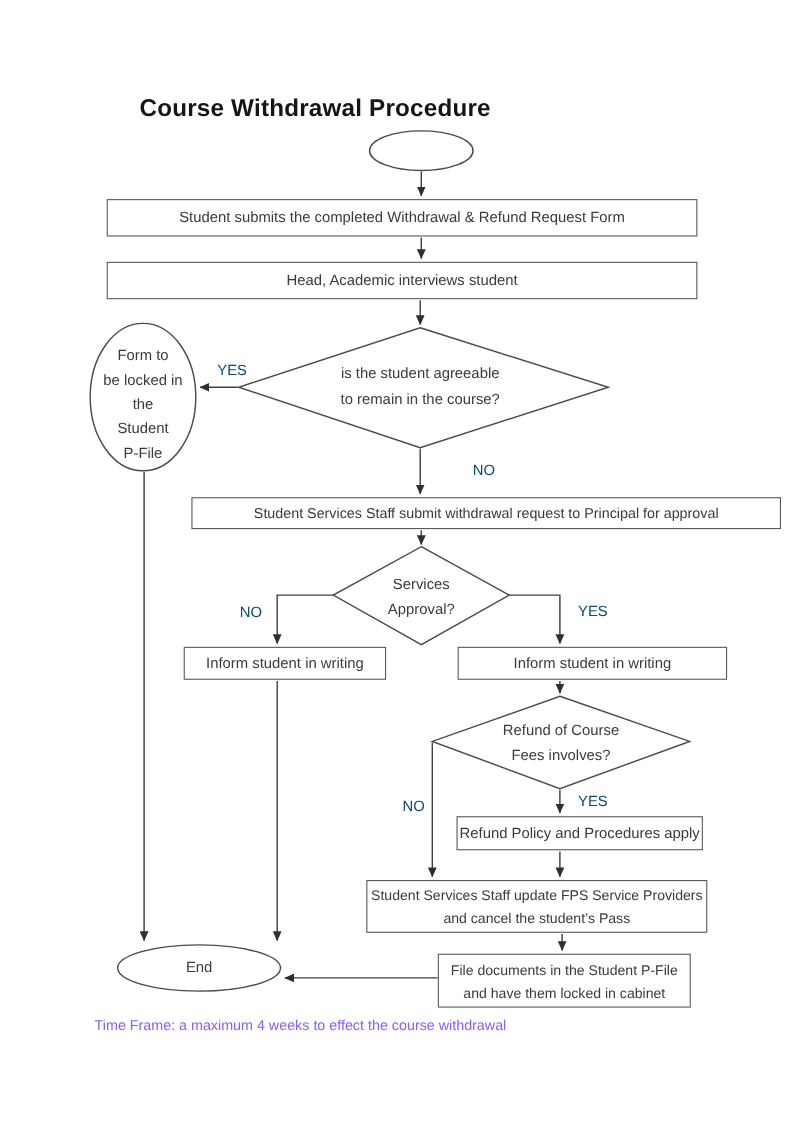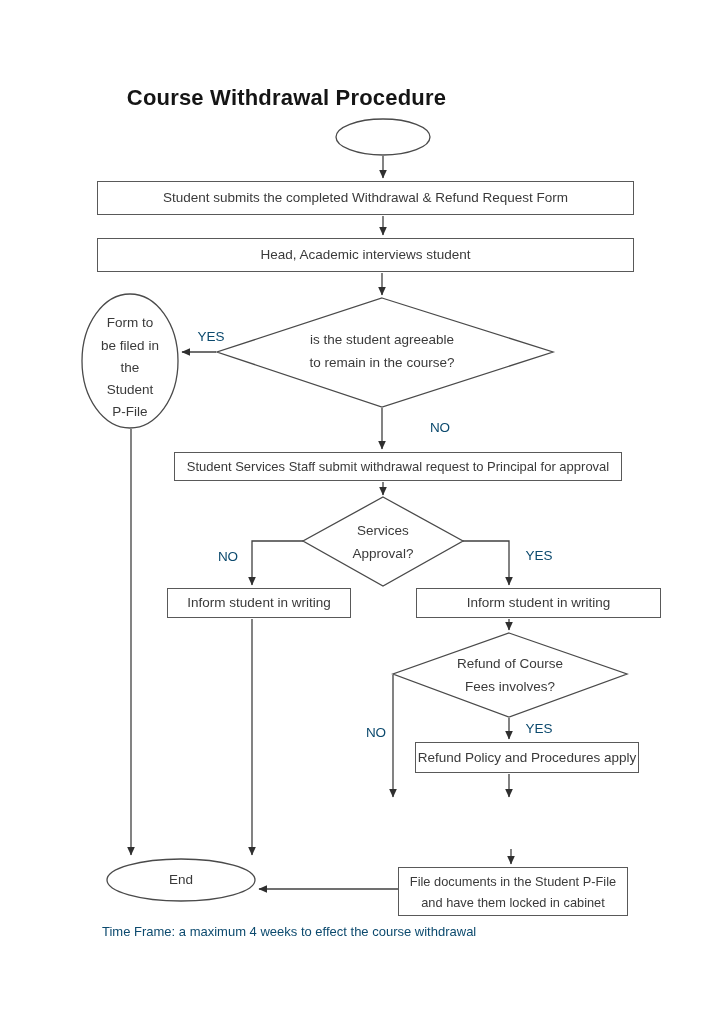--- a/index.html
+++ b/index.html
@@ -28,22 +28,22 @@
   }
   .two-line{line-height:23px;}
   .small{font-size:12.8px;line-height:21px;}
   .mid{font-size:13px;}
   .branch-label{
     position:absolute;font-size:13.5px;color:#0c4a6e;
     text-align:center;white-space:nowrap;
   }
   .oval-text{line-height:22.3px;font-size:13.5px;}
   .note{
-    position:absolute;left:102px;top:924px;
-    font-size:13px;color:#0c4a6e;white-space:nowrap;
+    position:absolute;left:86px;top:924px;
+    font-size:13px;color:#8b5cf6;white-space:nowrap;
   }
 </style>
 </head>
 <body>
 
 <div class="canvas">
 
   <svg class="layer" width="724" height="1024" viewBox="0 0 724 1024">
     <defs>
       <marker id="arrow" viewBox="0 0 9 8" markerWidth="9" markerHeight="8" refX="8.4" refY="4" orient="auto" markerUnits="userSpaceOnUse">
@@ -87,30 +87,30 @@
 
   <div class="node rect" style="left:97px;top:238px;width:537px;height:34px;">Head, Academic interviews student</div>
 
   <div class="node two-line" style="left:262px;top:327px;width:240px;height:48px;">
     <span>is the student agreeable</span>
     <span>to remain in the course?</span>
   </div>
 
   <div class="node oval-text" style="left:86px;top:312px;width:88px;height:112px;">
     <span>Form to</span>
-    <span>be filed in</span>
+    <span>be locked in</span>
     <span>the</span>
     <span>Student</span>
     <span>P-File</span>
   </div>
 
   <div class="branch-label" style="left:191px;top:329px;width:40px;">YES</div>
   <div class="branch-label" style="left:424px;top:420px;width:32px;">NO</div>
 
-  <div class="node rect mid" style="left:174px;top:452px;width:448px;height:29px;">Student Services Staff submit withdrawal request to Principal for approval</div>
+  <div class="node rect mid" style="left:174px;top:452px;width:536px;height:29px;">Student Services Staff submit withdrawal request to Principal for approval</div>
 
   <div class="node two-line" style="left:323px;top:519px;width:120px;height:46px;">
     <span>Services</span>
     <span>Approval?</span>
   </div>
 
   <div class="branch-label" style="left:212px;top:549px;width:32px;">NO</div>
   <div class="branch-label" style="left:519px;top:548px;width:40px;">YES</div>
 
   <div class="node rect" style="left:167px;top:588px;width:184px;height:30px;">Inform student in writing</div>
@@ -120,20 +120,24 @@
   <div class="node two-line" style="left:420px;top:652px;width:180px;height:46px;">
     <span>Refund of Course</span>
     <span>Fees involves?</span>
   </div>
 
   <div class="branch-label" style="left:360px;top:725px;width:32px;">NO</div>
   <div class="branch-label" style="left:519px;top:721px;width:40px;">YES</div>
 
   <div class="node rect" style="left:415px;top:742px;width:224px;height:31px;">Refund Policy and Procedures apply</div>
 
+  <div class="node rect small" style="left:333px;top:800px;width:310px;height:48px;">
+    <span>Student Services Staff update FPS Service Providers</span>
+    <span>and cancel the student’s Pass</span>
+  </div>
 
   <div class="node rect small" style="left:398px;top:867px;width:230px;height:49px;">
     <span>File documents in the Student P-File</span>
     <span>and have them locked in cabinet</span>
   </div>
 
   <div class="node" style="left:144px;top:860px;width:74px;height:40px;">End</div>
 
   <div class="note">Time Frame: a maximum 4 weeks to effect the course withdrawal</div>
 

